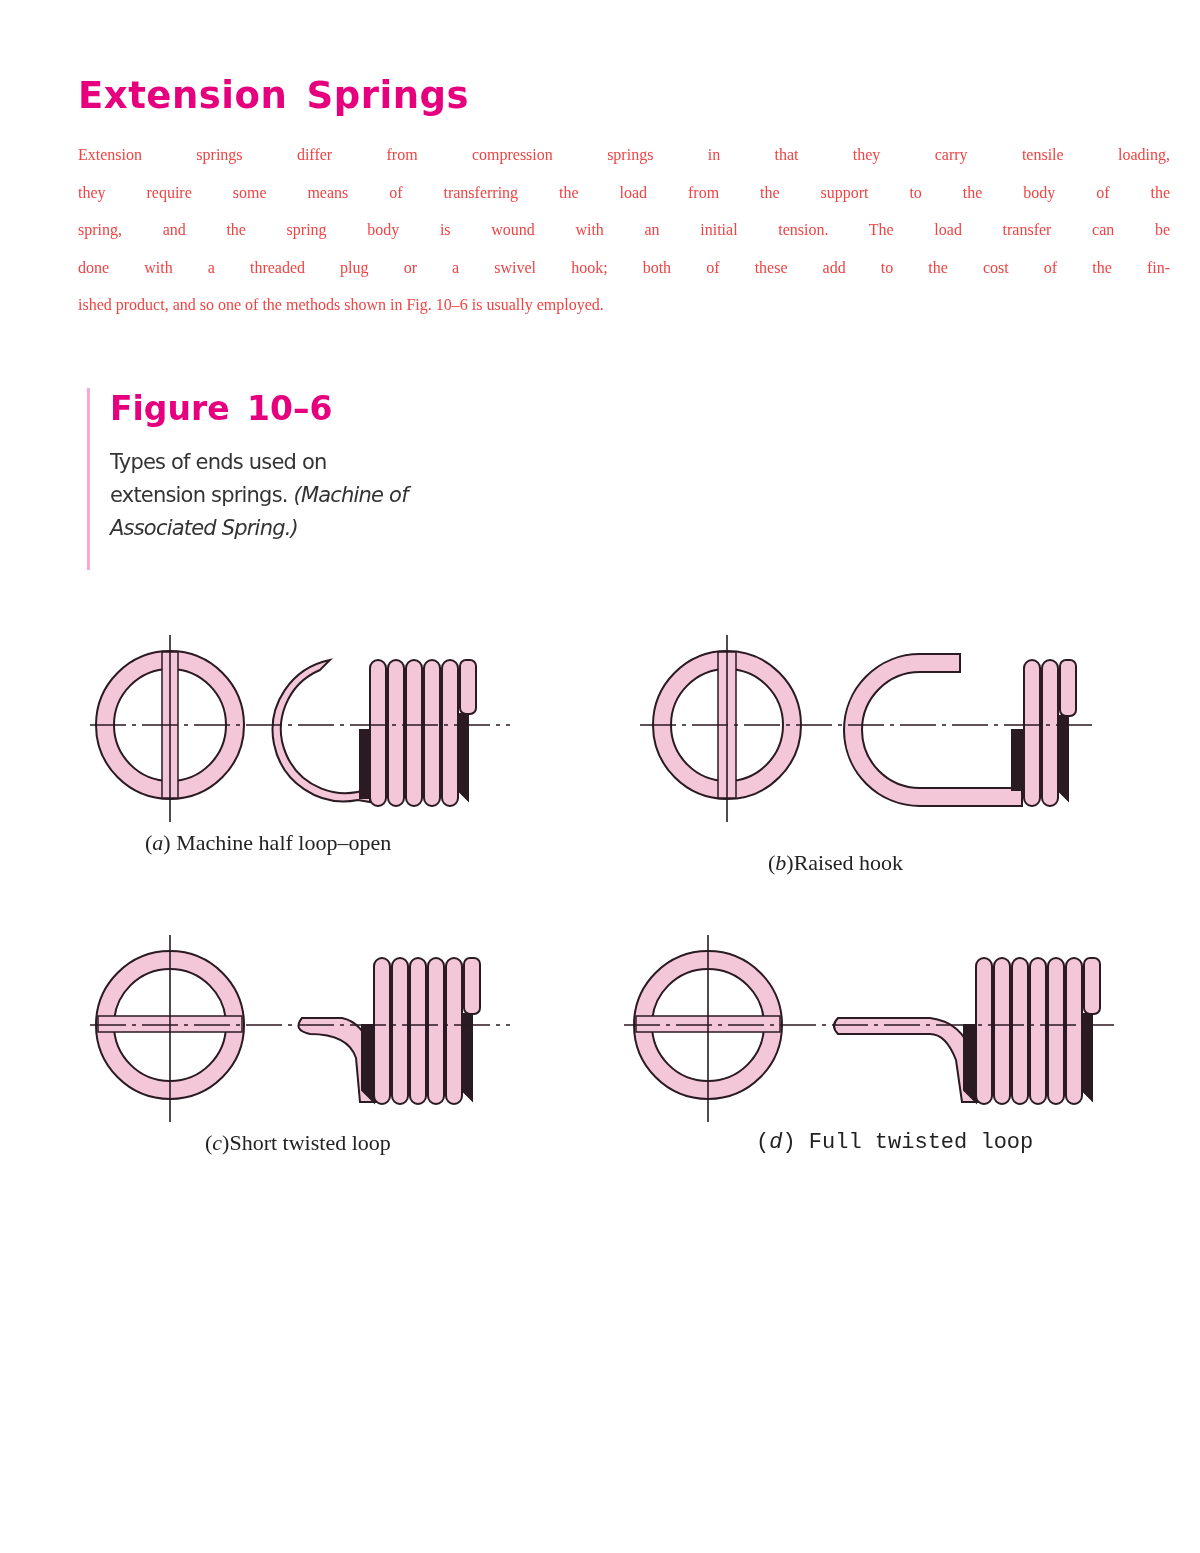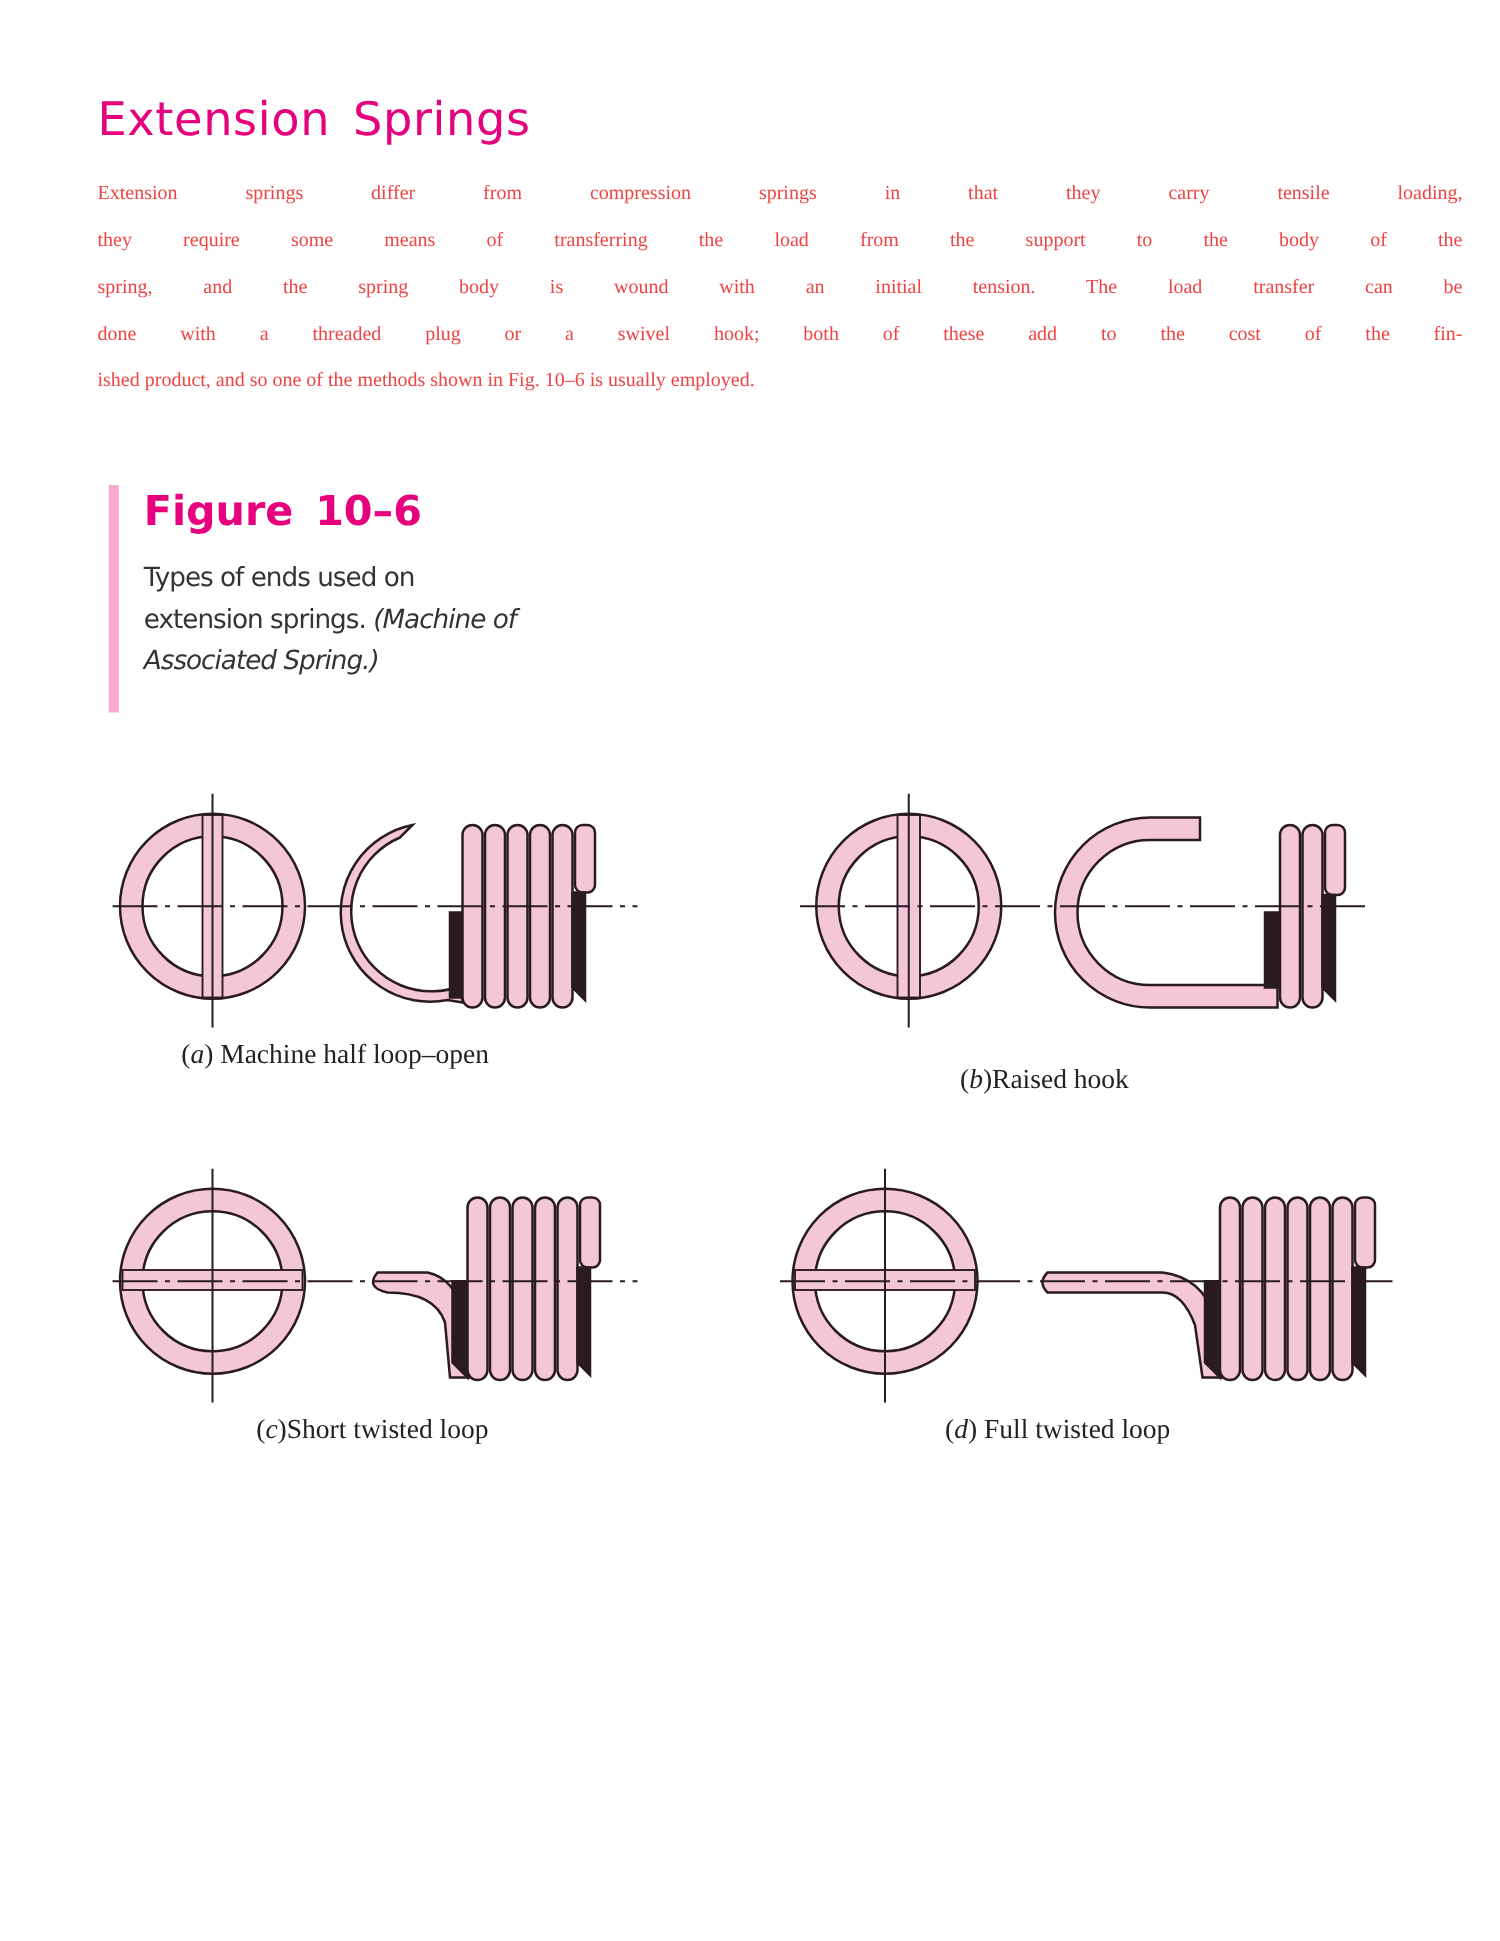--- a/index.html
+++ b/index.html
@@ -1,32 +1,32 @@
 <!DOCTYPE html>
 <html><head>
   <meta charset="utf-8">
   <style>
     html, body { margin: 0; padding: 0; background: #ffffff; }
     body { width: 1200px; height: 1553px; position: relative; overflow: hidden; }
     .heading {
       position: absolute; left: 78px; top: 74px;
-      font-family: "DejaVu Sans", sans-serif; font-weight: normal;
+      font-family: "DejaVu Sans", sans-serif; font-weight: bold;
       font-size: 37px; color: #e6007e; letter-spacing: 0.5px; margin: 0;
       word-spacing: 6px;
     }
     .body-text {
       position: absolute; left: 78px; top: 136px; width: 1092px;
       font-family: "Liberation Serif", serif; font-size: 16px;
       line-height: 37.5px; color: #ef4444; text-align: justify; margin: 0;
     }
     .body-text .line { display: block; text-align: justify; text-align-last: justify; white-space: nowrap; }
     .body-text .line.last { text-align-last: left; }
     .fig-block {
       position: absolute; left: 87px; top: 388px; width: 420px; height: 182px;
-      border-left: 8px solid #f9a8d4;
+      border-left: 3px solid #f9a8d4;
       padding-left: 20px;
     }
     .fig-title {
       font-family: "DejaVu Sans", sans-serif; font-weight: bold;
       font-size: 33px; color: #e6007e; margin: 0; line-height: 42px; word-spacing: 6px;
     }
     .fig-caption {
       margin-top: 16px;
       font-family: "DejaVu Sans", sans-serif; font-size: 21px;
       line-height: 33px; color: #333; letter-spacing: -0.8px;
@@ -154,14 +154,14 @@
         <rect x="456" y="28" width="16" height="146" rx="8"></rect>
         <rect x="474" y="28" width="16" height="56" rx="6"></rect>
       </g>
       <polygon points="472,84 482,84 482,170 472,160" fill="#2a1a22"></polygon>
     </g>
     <g stroke="#2a1a22" stroke-width="1.6">
       <line x1="98" y1="5" x2="98" y2="192"></line>
       <line x1="14" y1="95" x2="504" y2="95" stroke-dasharray="36 6 4 6"></line>
     </g>
   </svg>
-  <div class="panel-label" style="left:146px; top:200px;">(<i>d</i>) <span>Full twisted loop</span></div>
+  <div class="panel-label" style="left:146px; top:200px;font-family:Liberation Mono, monospace;">(<i>d</i>) <span>Full twisted loop</span></div>
 </div>
 
 </body></html>

